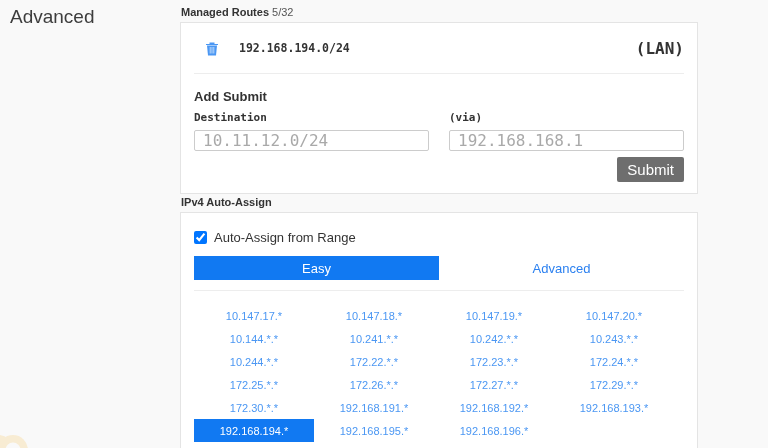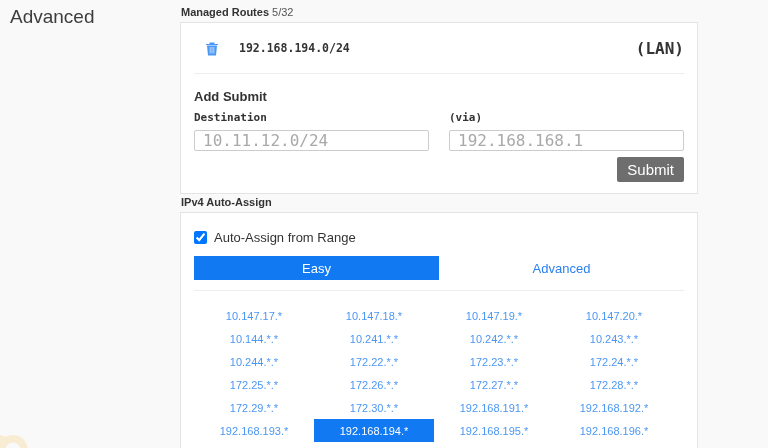--- a/index.html
+++ b/index.html
@@ -186,21 +186,20 @@
         <div class="range-cell">172.23.*.*</div>
 
         <div class="range-cell">172.24.*.*</div>
 
         <div class="range-cell">172.25.*.*</div>
 
         <div class="range-cell">172.26.*.*</div>
 
         <div class="range-cell">172.27.*.*</div>
 
-        <div class="range-cell">172.28.*.*</div>
 
         <div class="range-cell">172.29.*.*</div>
 
         <div class="range-cell">172.30.*.*</div>
 
         <div class="range-cell">192.168.191.*</div>
 
         <div class="range-cell">192.168.192.*</div>
 
         <div class="range-cell">192.168.193.*</div>

